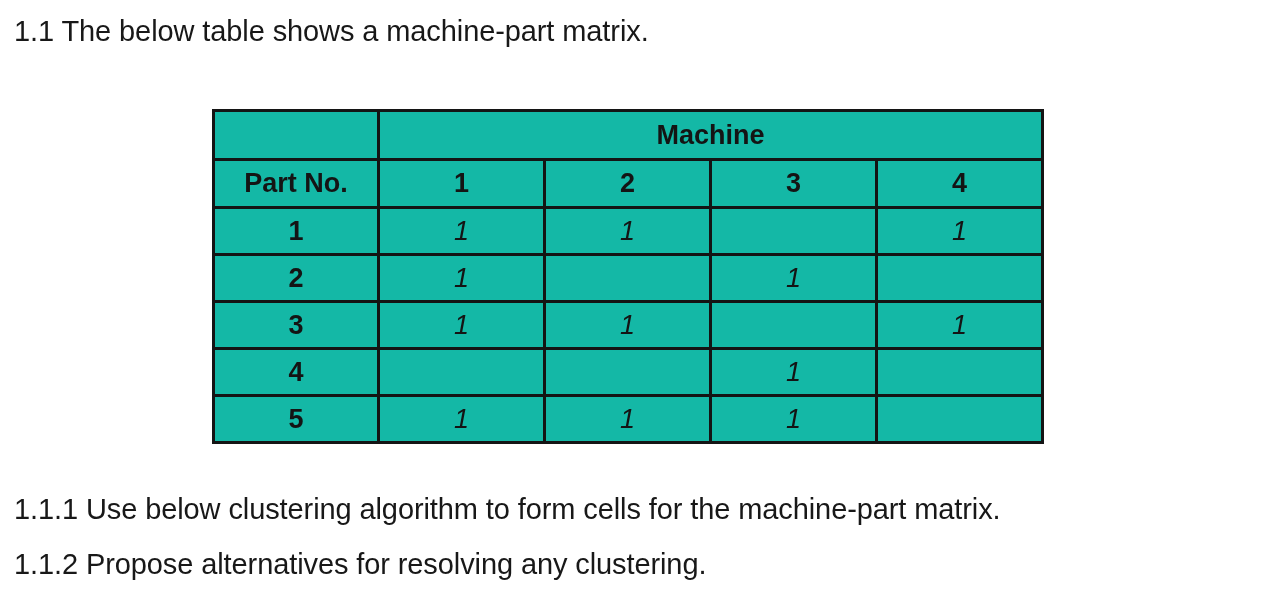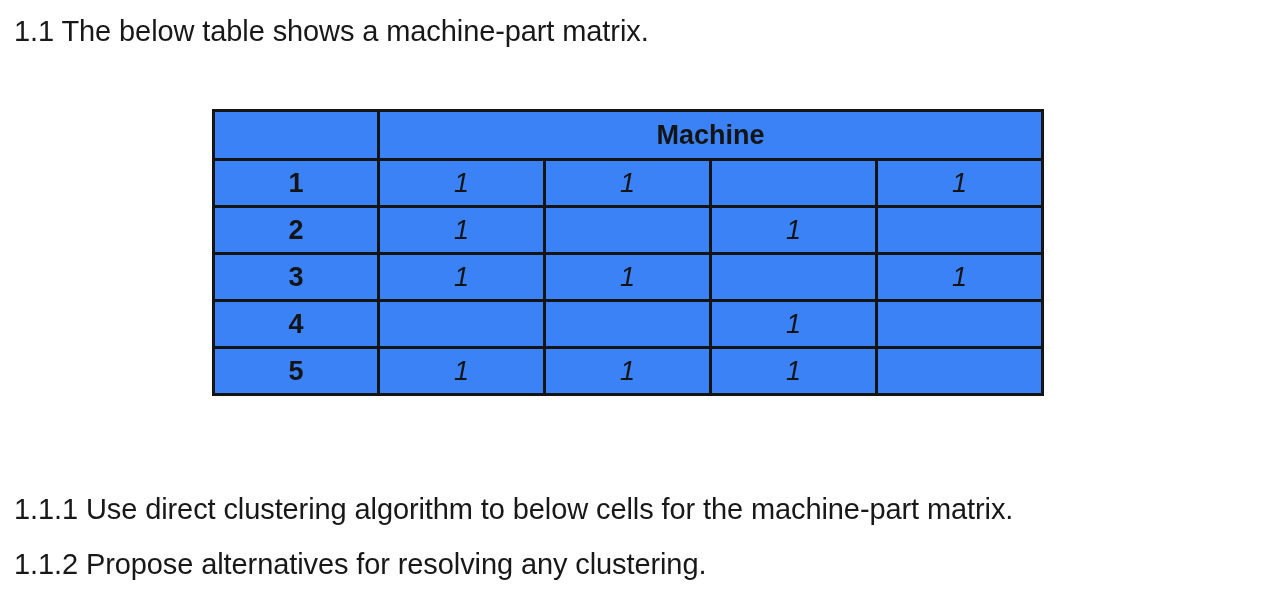--- a/index.html
+++ b/index.html
@@ -44,21 +44,21 @@
     table-layout: fixed;
     color: #141414;
   }
   table.matrix td,
   table.matrix th {
     border: 3px solid #141414;
     text-align: center;
     vertical-align: middle;
     padding: 0;
     font-size: 27px;
-    background: #3b82f6;
+    background: #14b8a6;
   }
   
   col.c-part { width: 165px; }
   col.c-mach { width: 166px; }
 
   
   th.corner-blank {
     border: none;
     background: transparent;
   }
@@ -104,20 +104,27 @@
         <col class="c-mach">
         <col class="c-mach">
         <col class="c-mach">
         <col class="c-mach">
       </colgroup>
       <thead>
         <tr>
           <th class="corner-blank"></th>
           <th class="machine-span" colspan="4">Machine</th>
         </tr>
+        <tr>
+          <th class="part-label">Part No.</th>
+          <th class="mach-num">1</th>
+          <th class="mach-num">2</th>
+          <th class="mach-num">3</th>
+          <th class="mach-num">4</th>
+        </tr>
       </thead>
       <tbody>
         <tr>
           <td class="row-label">1</td>
           <td class="cell">1</td>
           <td class="cell">1</td>
           <td class="cell"></td>
           <td class="cell">1</td>
         </tr>
         <tr>
@@ -145,17 +152,17 @@
           <td class="row-label">5</td>
           <td class="cell">1</td>
           <td class="cell">1</td>
           <td class="cell">1</td>
           <td class="cell"></td>
         </tr>
       </tbody>
     </table>
   </div>
 
-  <div class="para" id="q-line-1">1.1.1 Use direct clustering algorithm to below cells for the machine-part matrix.</div>
+  <div class="para" id="q-line-1">1.1.1 Use below clustering algorithm to form cells for the machine-part matrix.</div>
 
   <div class="para" id="q-line-2">1.1.2 Propose alternatives for resolving any clustering.</div>
 
 </div>
 
 </body></html>

